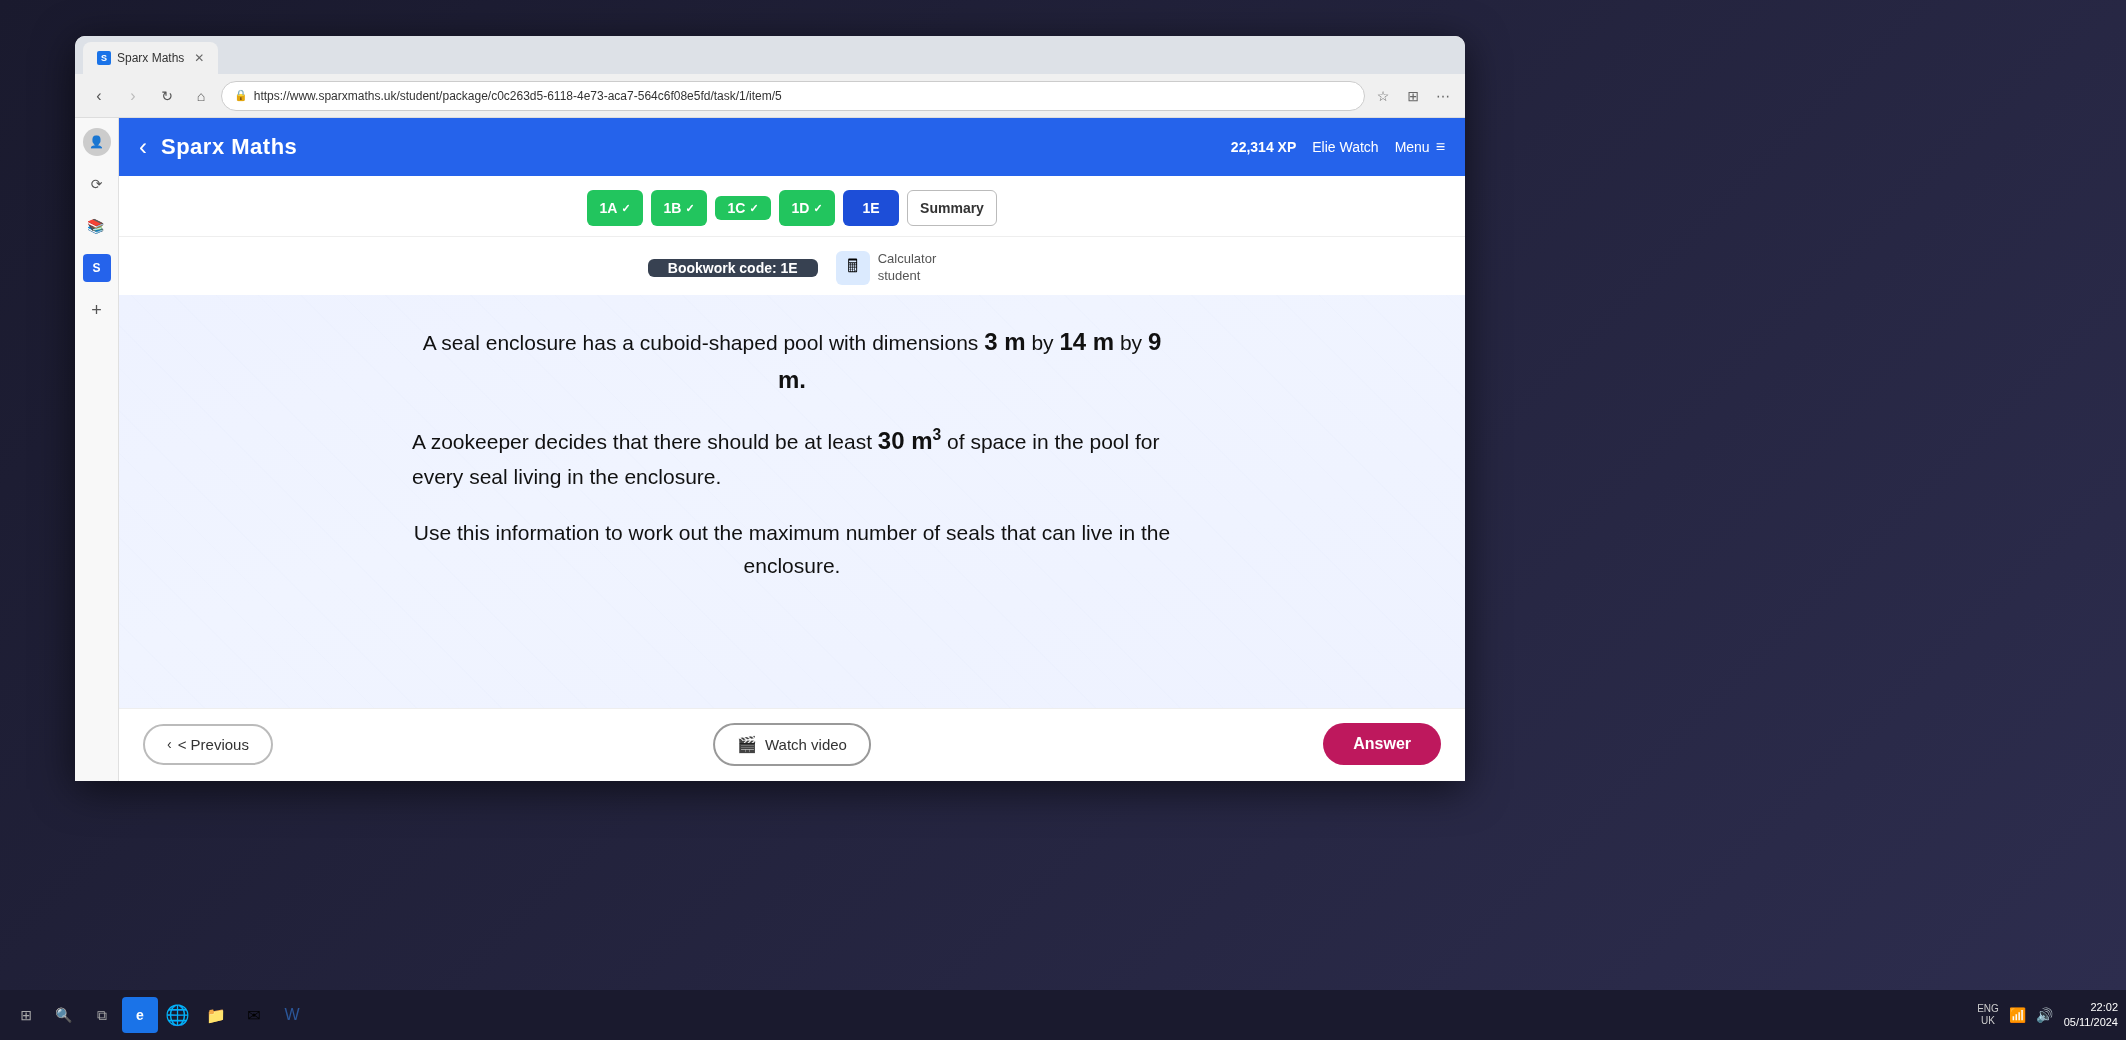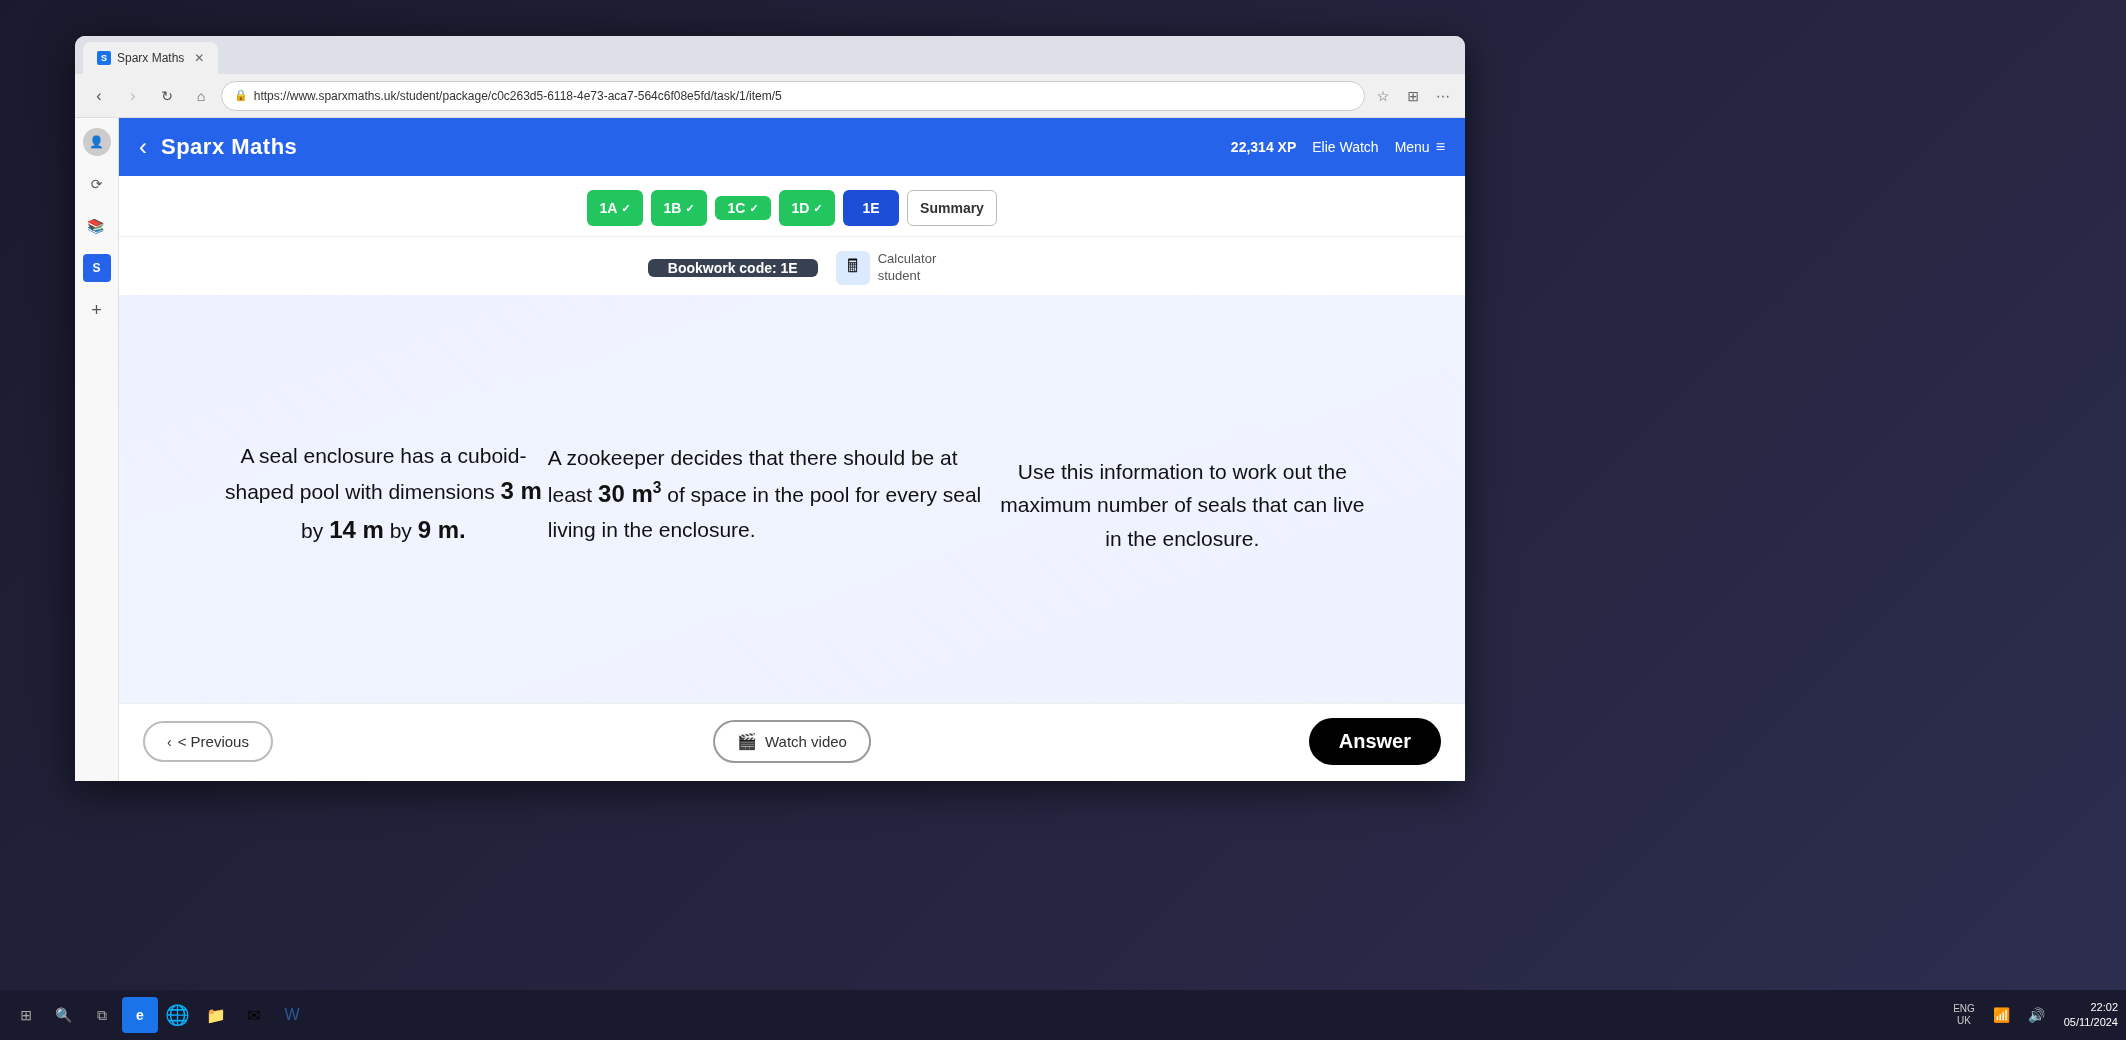--- a/index.html
+++ b/index.html
@@ -105,21 +105,21 @@
           </button>
           <div style="display:flex;align-items:center;gap:8px;">
             <div style="width:34px;height:34px;background:#dbeafe;border-radius:6px;display:flex;align-items:center;justify-content:center;font-size:18px;">🖩</div>
             <div style="font-size:13px;color:#555;line-height:1.3;">
               <div>Calculator</div>
               <div>student</div>
             </div>
           </div>
         </div>
 
-        <div style="flex:1;padding:28px 100px 16px;display:flex;flex-direction:row;align-items:center;background:linear-gradient(160deg,#eef2ff 0%,#f0f4ff 40%,#eef2ff 100%);position:relative;overflow:hidden;">
+        <div style="flex:1;padding:28px 100px 16px;display:flex;flex-direction:column;align-items:center;background:linear-gradient(160deg,#eef2ff 0%,#f0f4ff 40%,#eef2ff 100%);position:relative;overflow:hidden;">
 
           <div style="position:absolute;top:0;left:0;right:0;bottom:0;opacity:0.3;background-image:repeating-linear-gradient(45deg,rgba(150,170,220,0.08) 0px,rgba(150,170,220,0.08) 1px,transparent 1px,transparent 30px);pointer-events:none;"></div>
 
           <div style="font-size:21px;line-height:1.6;text-align:center;color:#111;max-width:760px;margin-bottom:22px;position:relative;z-index:1;">
             A seal enclosure has a cuboid-shaped pool with dimensions <strong style="font-size:24px;font-weight:700;">3 m</strong> by <strong style="font-size:24px;font-weight:700;">14 m</strong> by <strong style="font-size:24px;font-weight:700;">9 m.</strong>
           </div>
 
           <div style="font-size:21px;line-height:1.6;text-align:left;color:#111;max-width:760px;margin-bottom:22px;position:relative;z-index:1;">
             A zookeeper decides that there should be at least <strong style="font-size:24px;font-weight:700;">30 m<sup>3</sup></strong> of space in the pool for every seal living in the enclosure.
           </div>
@@ -136,41 +136,41 @@
           </button>
 
           <div style="position:absolute;left:50%;transform:translateX(-50%);">
             <button style="background:white;border:2px solid #999;border-radius:24px;padding:10px 22px;font-size:15px;cursor:pointer;display:flex;align-items:center;gap:8px;color:#333;">
               <span style="font-size:16px;">🎬</span>
               <span>Watch video</span>
             </button>
           </div>
 
           <div style="margin-left:auto;">
-            <button style="background:#000000;color:white;border:none;border-radius:24px;padding:12px 30px;font-size:20px;font-weight:600;cursor:pointer;">
+            <button style="background:#be185d;color:white;border:none;border-radius:24px;padding:12px 30px;font-size:16px;font-weight:600;cursor:pointer;">
               <span>Answer</span>
             </button>
           </div>
         </div>
 
       </div>
     </div>
   </div>
 
   <div style="position:absolute;bottom:0;left:0;right:0;height:50px;background:#1a1a2e;display:flex;align-items:center;padding:0 8px;gap:2px;">
     <div style="width:36px;height:36px;display:flex;align-items:center;justify-content:center;border-radius:4px;cursor:pointer;font-size:14px;color:#aaa;">⊞</div>
     <div style="width:36px;height:36px;display:flex;align-items:center;justify-content:center;border-radius:4px;cursor:pointer;font-size:14px;color:#aaa;">🔍</div>
     <div style="width:36px;height:36px;display:flex;align-items:center;justify-content:center;border-radius:4px;cursor:pointer;font-size:14px;color:#aaa;">⧉</div>
     <div style="width:36px;height:36px;background:#1a73e8;display:flex;align-items:center;justify-content:center;border-radius:4px;cursor:pointer;font-size:14px;color:white;font-weight:bold;">e</div>
     <div style="width:36px;height:36px;display:flex;align-items:center;justify-content:center;border-radius:50%;cursor:pointer;font-size:20px;">🌐</div>
     <div style="width:36px;height:36px;display:flex;align-items:center;justify-content:center;border-radius:4px;cursor:pointer;font-size:16px;">📁</div>
     <div style="width:36px;height:36px;display:flex;align-items:center;justify-content:center;border-radius:4px;cursor:pointer;font-size:16px;">✉</div>
     <div style="width:36px;height:36px;display:flex;align-items:center;justify-content:center;border-radius:4px;cursor:pointer;font-size:16px;color:#2b579a;">W</div>
 
-    <div style="margin-left:auto;display:flex;align-items:center;gap:18px;color:white;">
+    <div style="margin-left:auto;display:flex;align-items:center;gap:10px;color:white;">
       <span style="font-size:10px;color:#ccc;line-height:1.2;text-align:center;">ENG<br>UK</span>
       <span style="font-size:14px;">📶</span>
       <span style="font-size:14px;">🔊</span>
       <div style="font-size:11px;color:white;text-align:right;line-height:1.4;">
         <div>22:02</div>
         <div>05/11/2024</div>
       </div>
     </div>
   </div>
 

